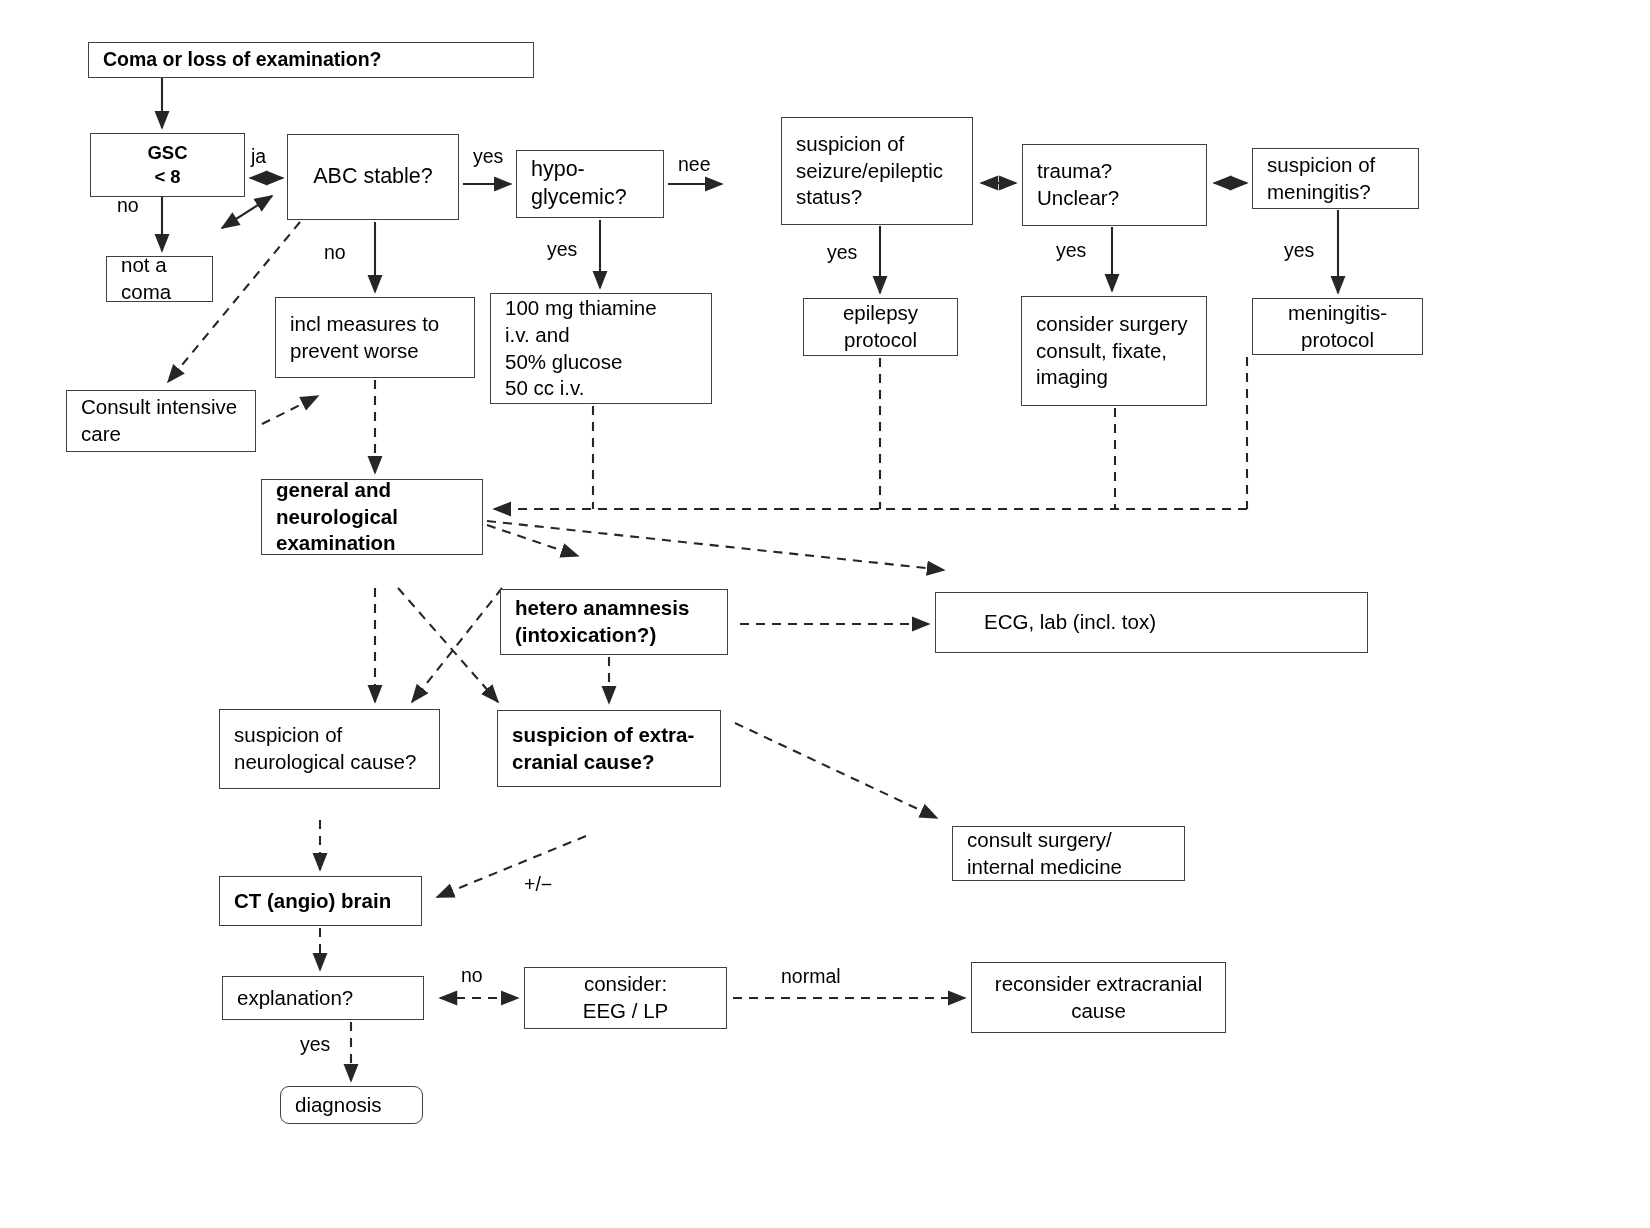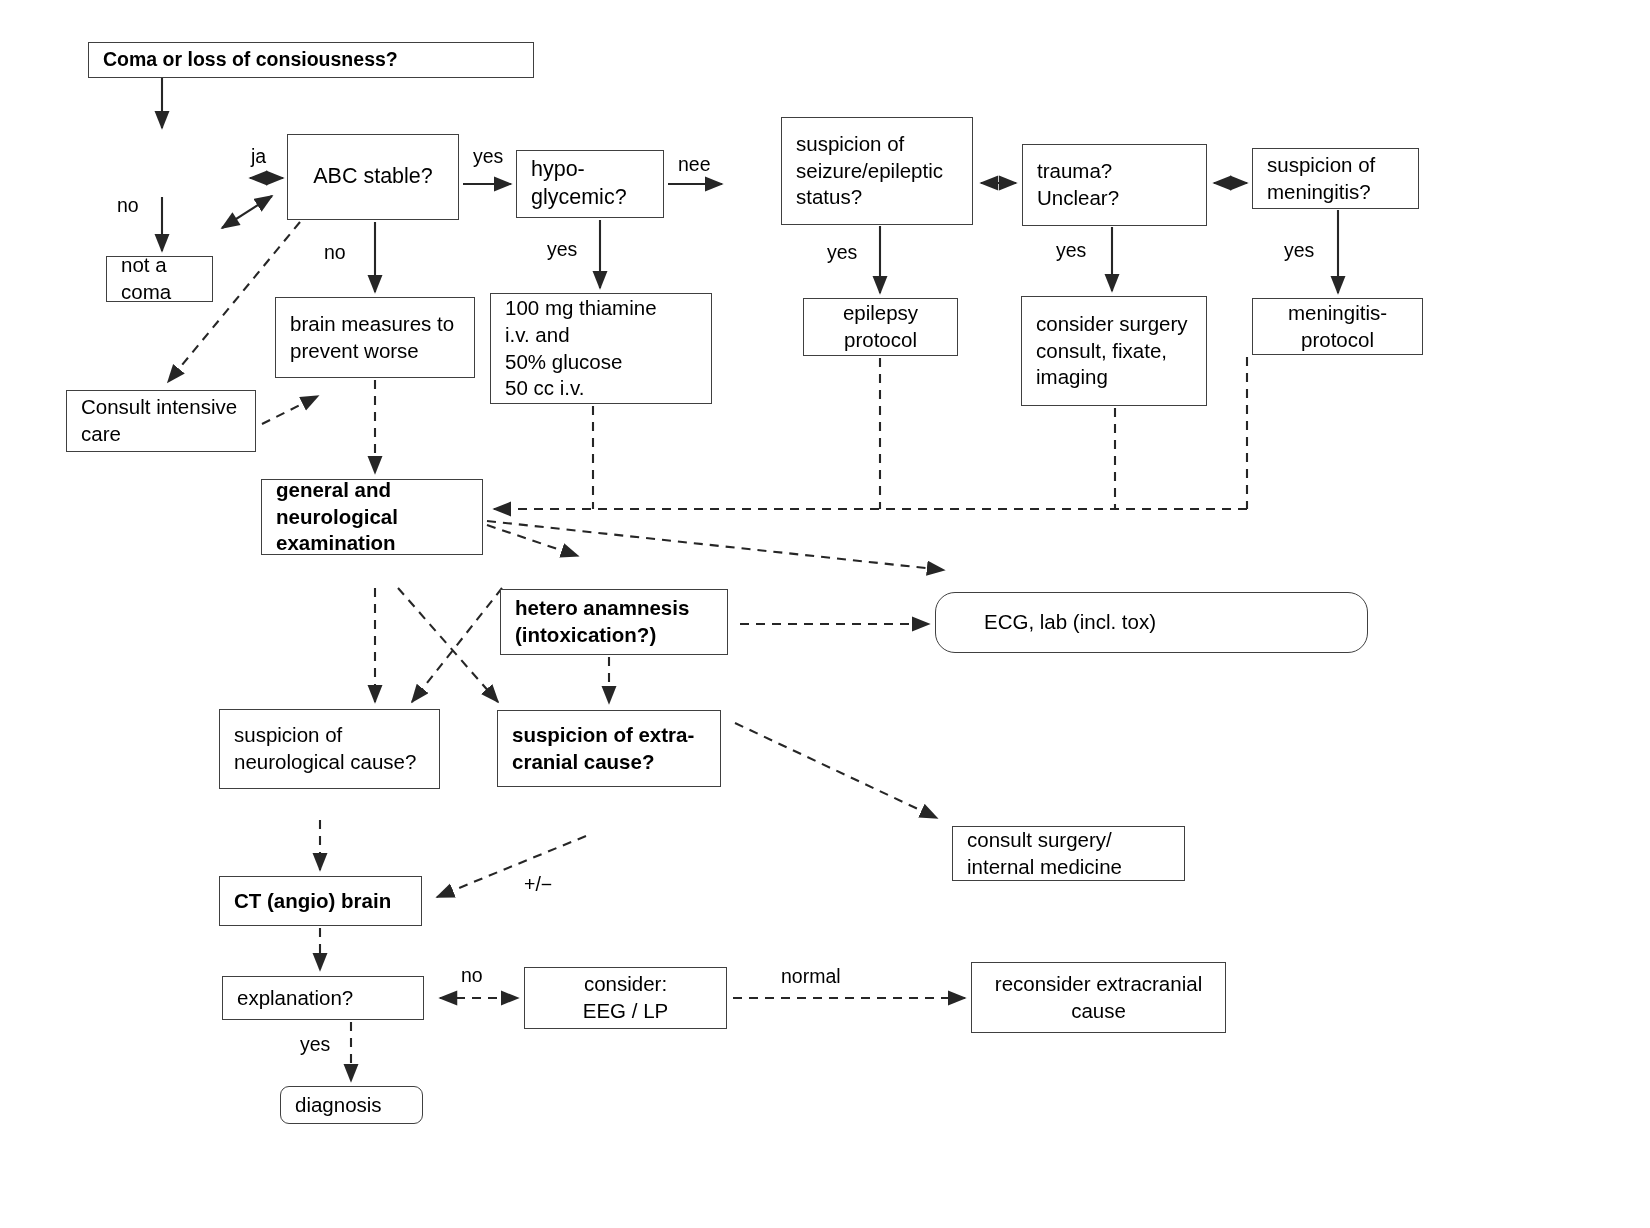--- a/index.html
+++ b/index.html
@@ -141,38 +141,42 @@
 
       <line x1="440" y1="998" x2="518" y2="998" marker-end="url(#ah)" marker-start="url(#ah-start)"></line>
 
       <line x1="733" y1="998" x2="965" y2="998" marker-end="url(#ah)"></line>
 
       <line x1="351" y1="1022" x2="351" y2="1081" marker-end="url(#ah)"></line>
     </g>
   </svg>
 
   <div class="node align-left bold fs19" style="left:88px;  top:42px;   width:446px; height:36px;">
-      <span class="txt">Coma or loss of consiousness?</span>
+      <span class="txt">Coma or loss of examination?</span>
+    </div>
+  <div class="node align-center bold fs18" style="left:90px;  top:133px;  width:155px; height:64px;">
+      <span class="txt">GSC
+&lt; 8</span>
     </div>
   <div class="node align-center fs21" style="left:287px; top:134px;  width:172px; height:86px;">
       <span class="txt">ABC stable?</span>
     </div>
   <div class="node align-left fs21" style="left:516px; top:150px;  width:148px; height:68px;">
       <span class="txt">hypo-
 glycemic?</span>
     </div>
   <div class="node align-left fs20" style="left:106px; top:256px;  width:107px; height:46px;">
       <span class="txt">not a coma</span>
     </div>
   <div class="node align-left fs20" style="left:66px; top:390px; width:190px; height:62px;">
       <span class="txt">Consult intensive
 care</span>
     </div>
   <div class="node align-left fs20" style="left:275px; top:297px;  width:200px; height:81px;">
-      <span class="txt">brain measures to
+      <span class="txt">incl measures to
 prevent worse</span>
     </div>
   <div class="node align-left fs20" style="left:490px; top:293px;  width:222px; height:111px;">
       <span class="txt">100 mg thiamine
 i.v.   and
 50% glucose
 50 cc i.v.</span>
     </div>
   <div class="node align-left fs20" style="left:781px; top:117px;  width:192px; height:108px;">
       <span class="txt">suspicion of
@@ -202,21 +206,21 @@
     </div>
   <div class="node align-left bold fs20" style="left:261px; top:479px; width:222px; height:76px;">
       <span class="txt">general and
 neurological
 examination</span>
     </div>
   <div class="node align-left bold fs20" style="left:500px; top:589px;  width:228px; height:66px;">
       <span class="txt">hetero anamnesis
 (intoxication?)</span>
     </div>
-  <div class="node align-left fs20" style="left:935px; top:592px;  width:433px; height:61px;border-radius:20px;">
+  <div class="node align-left fs20" style="left:935px; top:592px;  width:433px; height:61px;">
       <span class="txt" style="padding-left:48px;">ECG, lab (incl. tox)</span>
     </div>
   <div class="node align-left fs20" style="left:219px; top:709px;  width:221px; height:80px;">
       <span class="txt">suspicion of
 neurological cause?</span>
     </div>
   <div class="node align-left bold fs20" style="left:497px; top:710px;  width:224px; height:77px;">
       <span class="txt">suspicion of extra-
 cranial cause?</span>
     </div>

